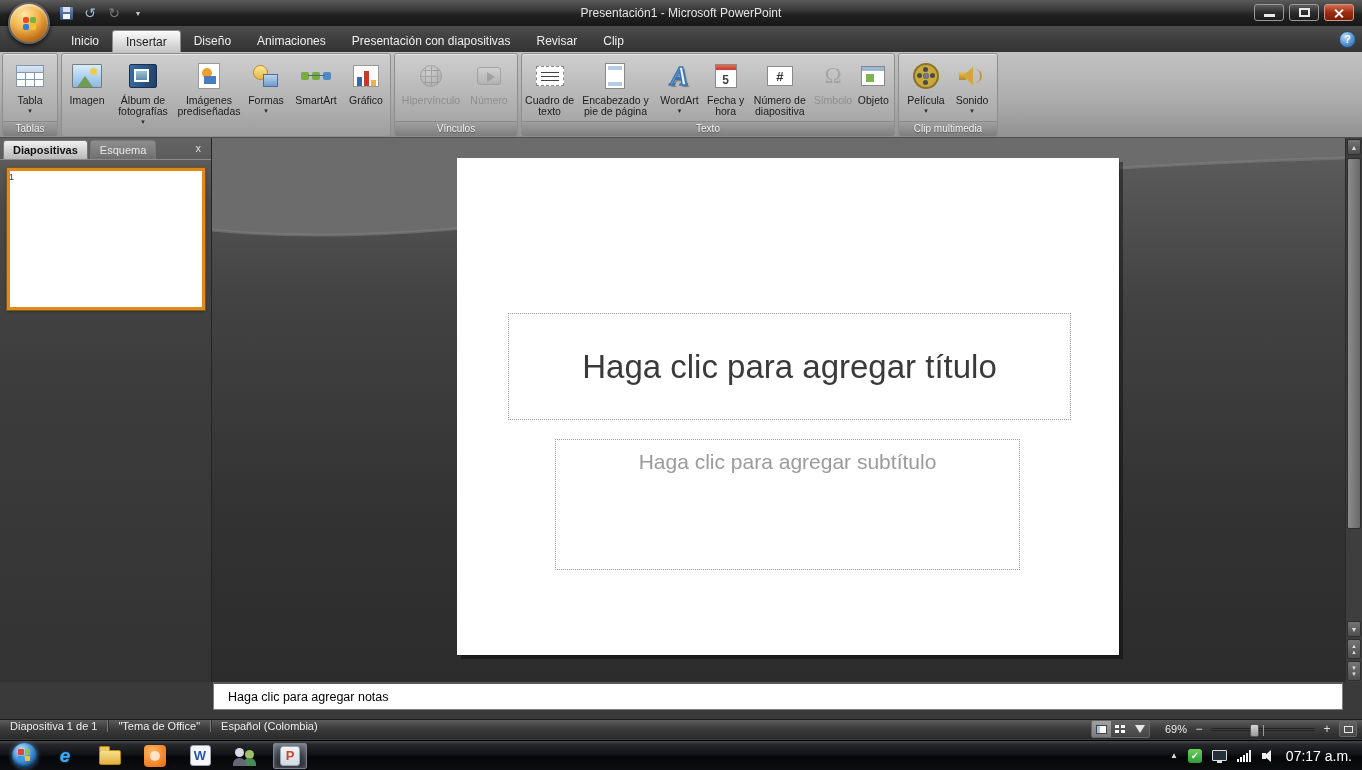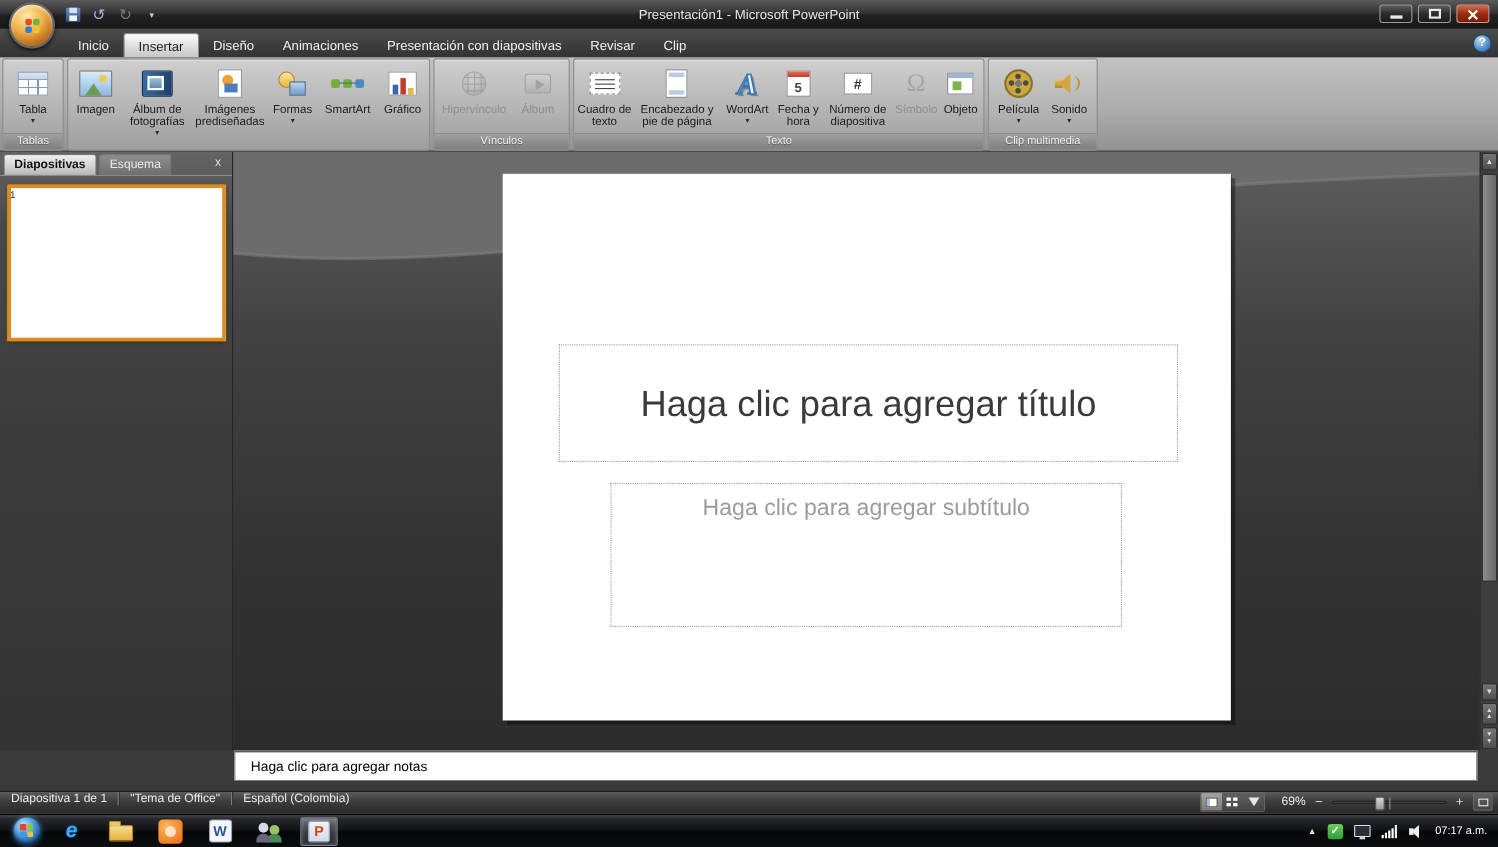--- a/index.html
+++ b/index.html
@@ -165,21 +165,21 @@
 .ic-ppt{width:20px;height:20px;border-radius:3px;background:linear-gradient(#f0f4f8,#d2dae4);border:1px solid #98a4b4;display:flex;align-items:center;justify-content:center;color:#d04423;font-weight:bold;font-size:13px}
 .tray{margin-left:auto;display:flex;align-items:center;gap:10px;padding-right:10px;color:#fff}
 .tray-chevron{font-size:8px;color:#ddd}
 .ic-green{width:14px;height:14px;border-radius:3px;background:linear-gradient(#6ecf5a,#2e9e3a);color:#fff;font-size:10px;line-height:14px;text-align:center;font-weight:bold}
 .ic-display{width:15px;height:11px;border:1px solid #ddd;border-radius:1px;background:#26303a;position:relative}
 .ic-display:after{content:"";position:absolute;left:4px;bottom:-3px;width:5px;height:2px;background:#ddd}
 .ic-net{width:15px;height:12px;background-image:linear-gradient(#fff,#fff),linear-gradient(#fff,#fff),linear-gradient(#fff,#fff),linear-gradient(#fff,#fff),linear-gradient(#eee,#eee);background-repeat:no-repeat;background-size:2px 3px,2px 5px,2px 7px,2px 9px,2px 12px;background-position:left 0 bottom 0,left 3px bottom 0,left 6px bottom 0,left 9px bottom 0,left 12px bottom 0}
 .ic-speaker{position:relative;width:14px;height:12px}
 .ic-speaker:before{content:"";position:absolute;left:0;top:3px;width:4px;height:6px;background:#eee}
 .ic-speaker:after{content:"";position:absolute;left:2px;top:0;border-top:6px solid transparent;border-bottom:6px solid transparent;border-right:7px solid #eee}
-.clock{font-size:10px;color:#fff}
+.clock{font-size:14px;color:#fff}
 </style>
 </head>
 <body>
 
 <div class="window">
 
   <div class="titlebar">
     <div class="title-text">Presentación1 - Microsoft PowerPoint</div>
     <div class="win-controls">
       <div class="win-btn">
@@ -293,21 +293,21 @@
         <div class="rbtn disabled" style="width:66px">
           <span class="icw">
               <span class="ic-globe"></span>
             </span>
           <span class="lbl">Hipervínculo</span>
         </div>
         <div class="rbtn disabled" style="width:50px">
           <span class="icw">
               <span class="ic-accion"></span>
             </span>
-          <span class="lbl">Álbum</span>
+          <span class="lbl">Número</span>
         </div>
       </div>
       <div class="rgroup-label">Vínculos</div>
     </div>
 
     <div class="rgroup" style="width:374px">
       <div class="rgroup-body">
         <div class="rbtn" style="width:54px">
           <span class="icw">
               <span class="ic-cuadro"></span>

